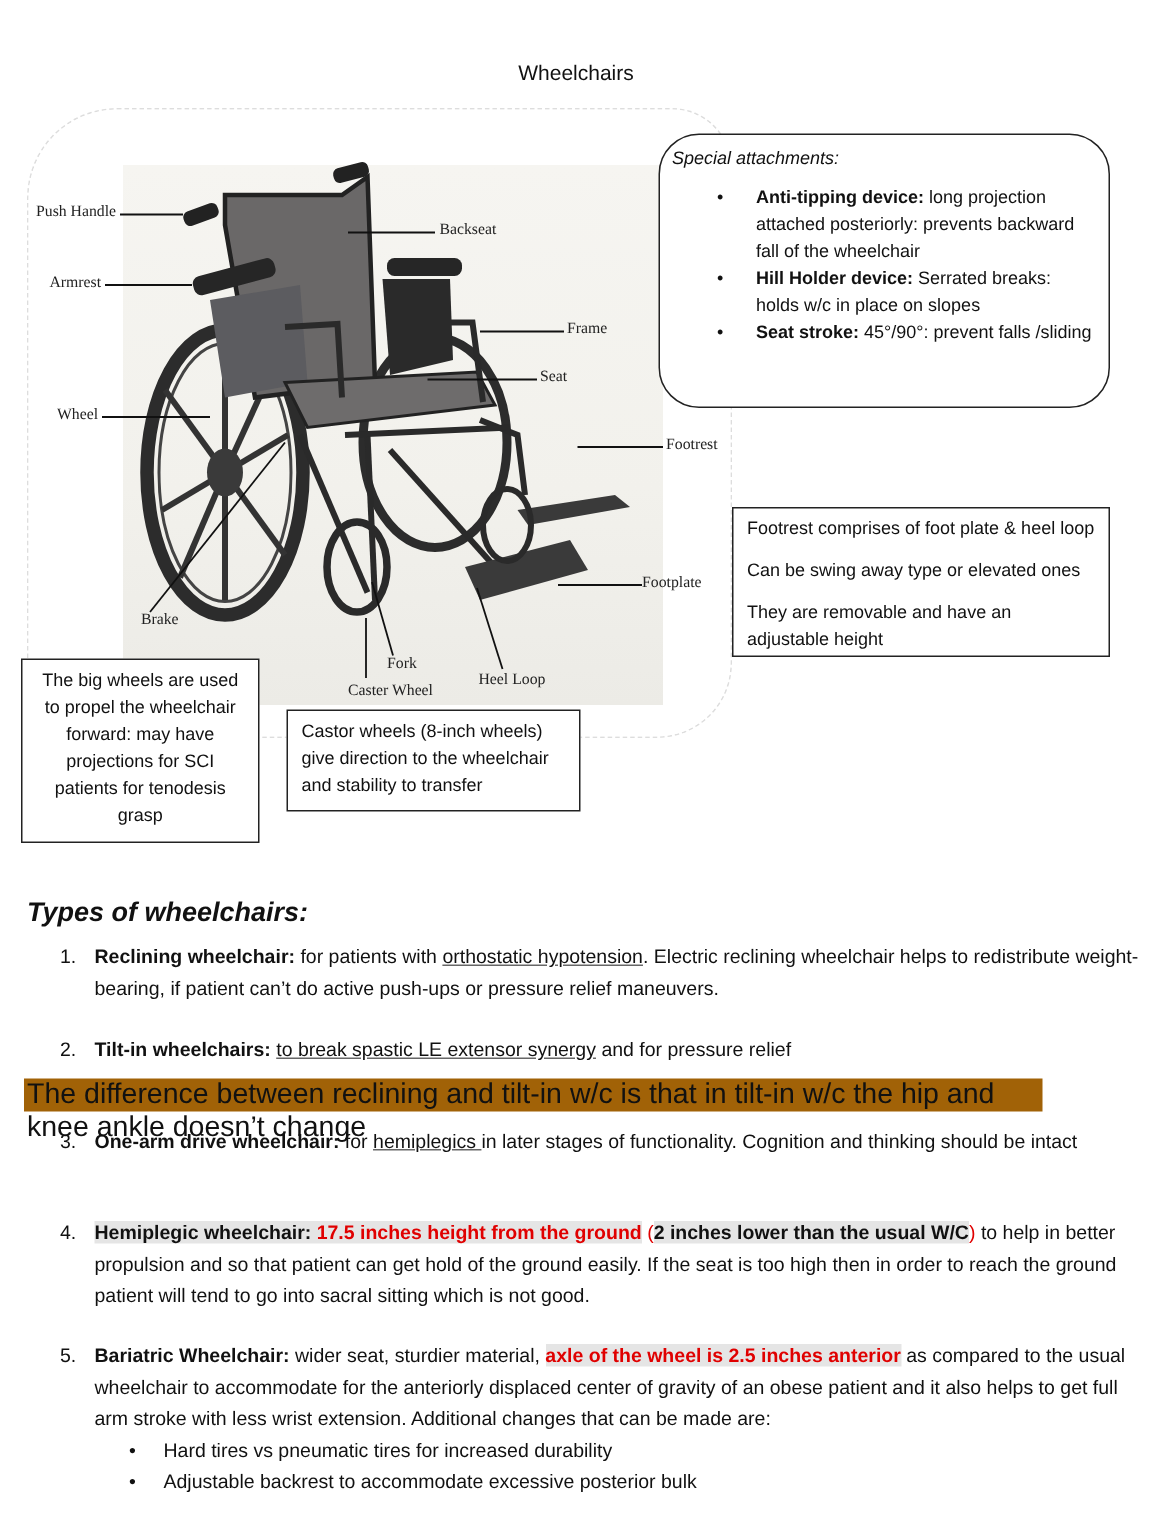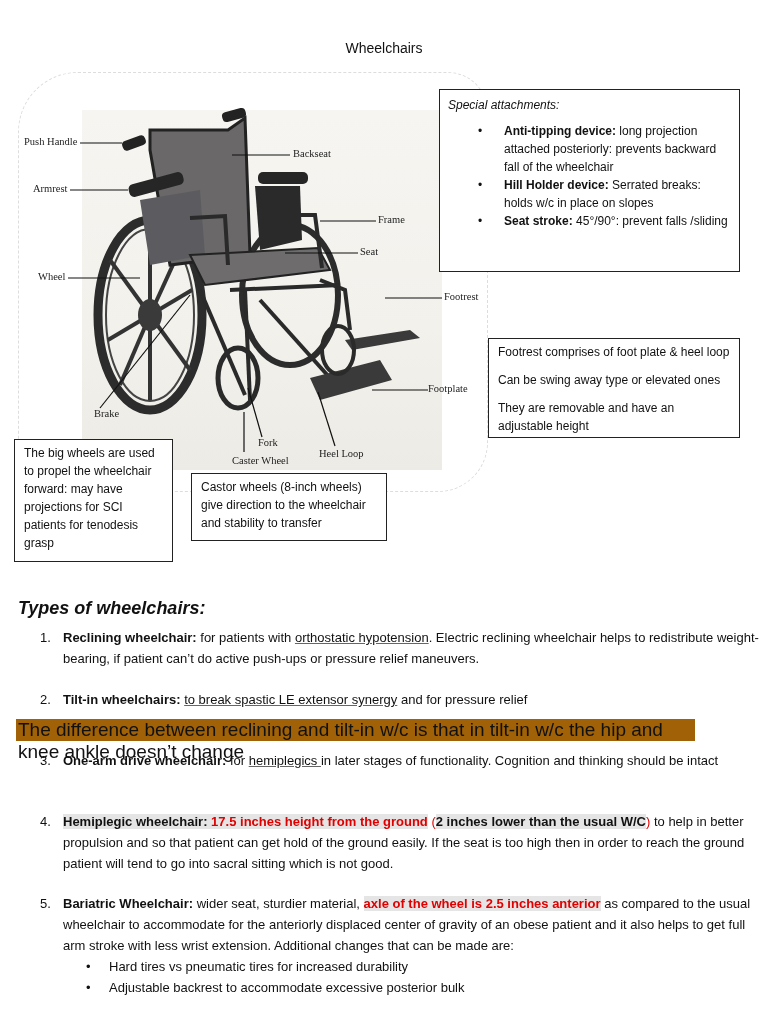--- a/index.html
+++ b/index.html
@@ -15,25 +15,25 @@
     background: linear-gradient(180deg, #f6f5f1 0%, #f2f1ec 60%, #ecebe6 100%); }
   svg.chair { position: absolute; left: 0; top: 0; width: 768px; height: 600px; }
   .lbl { position: absolute; font-family: "Liberation Serif", serif; font-size: 10.5px; color: #222; white-space: nowrap; }
 
   .box { position: absolute; border: 1px solid #222; background: #fff; font-size: 12px; line-height: 18px; }
   .box p { margin: 0; }
   .box ul { list-style: none; }
   .box li { position: relative; padding-left: 56px; }
   .box li::before { content: "•"; position: absolute; left: 30px; top: 0; }
 
-  .b-special { left: 439px; top: 89px; width: 301px; height: 183px; padding: 6px 8px; }
+  .b-special { left: 439px; top: 89px; width: 301px; height: 183px; padding: 6px 8px; border-radius: 27px; }
   .b-special .head { font-style: italic; font-weight: normal; margin-bottom: 8px; }
   .b-foot { left: 488px; top: 294px; width: 252px; height: 100px; padding: 4px 9px; margin-top: 44px; }
   .b-foot p { margin-bottom: 10px; }
-  .b-big { left: 14px; top: 439px; width: 159px; height: 123px; padding: 4px 9px; }
+  .b-big { left: 14px; top: 439px; width: 159px; height: 123px; padding: 4px 9px; text-align: center; }
   .b-castor { left: 191px; top: 473px; width: 196px; height: 68px; padding: 4px 9px; }
 
   
   .types-head { position: absolute; left: 18px; top: 598px; font-style: italic; font-weight: bold; font-size: 18px; }
   .item { position: absolute; left: 40px; width: 720px; font-size: 13px; line-height: 21px; }
   .item .num { position: absolute; left: 0; top: 0; width: 20px; }
   .item .body { margin-left: 23px; }
   .bold { font-weight: bold; }
   .ul { text-decoration: underline; text-decoration-color: #666; }
   .hl { background: #e5e5e5; }

